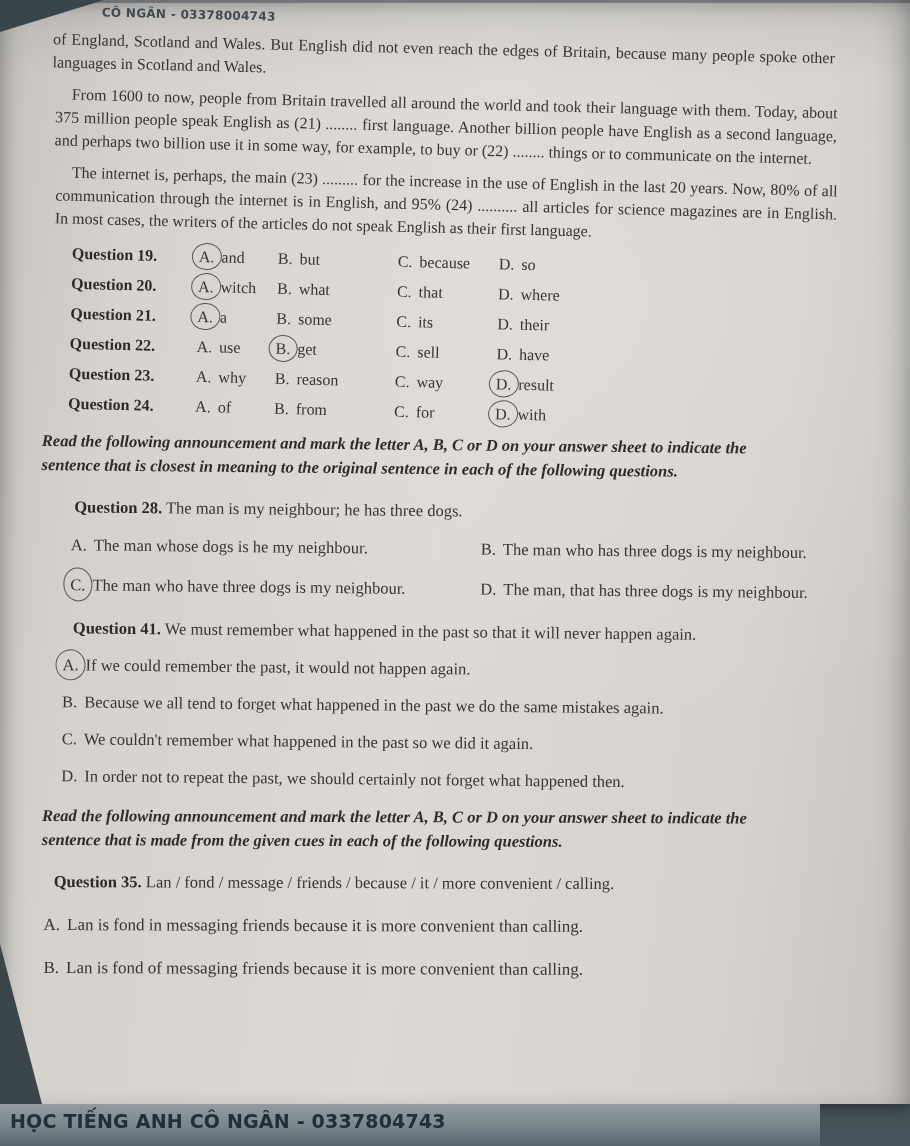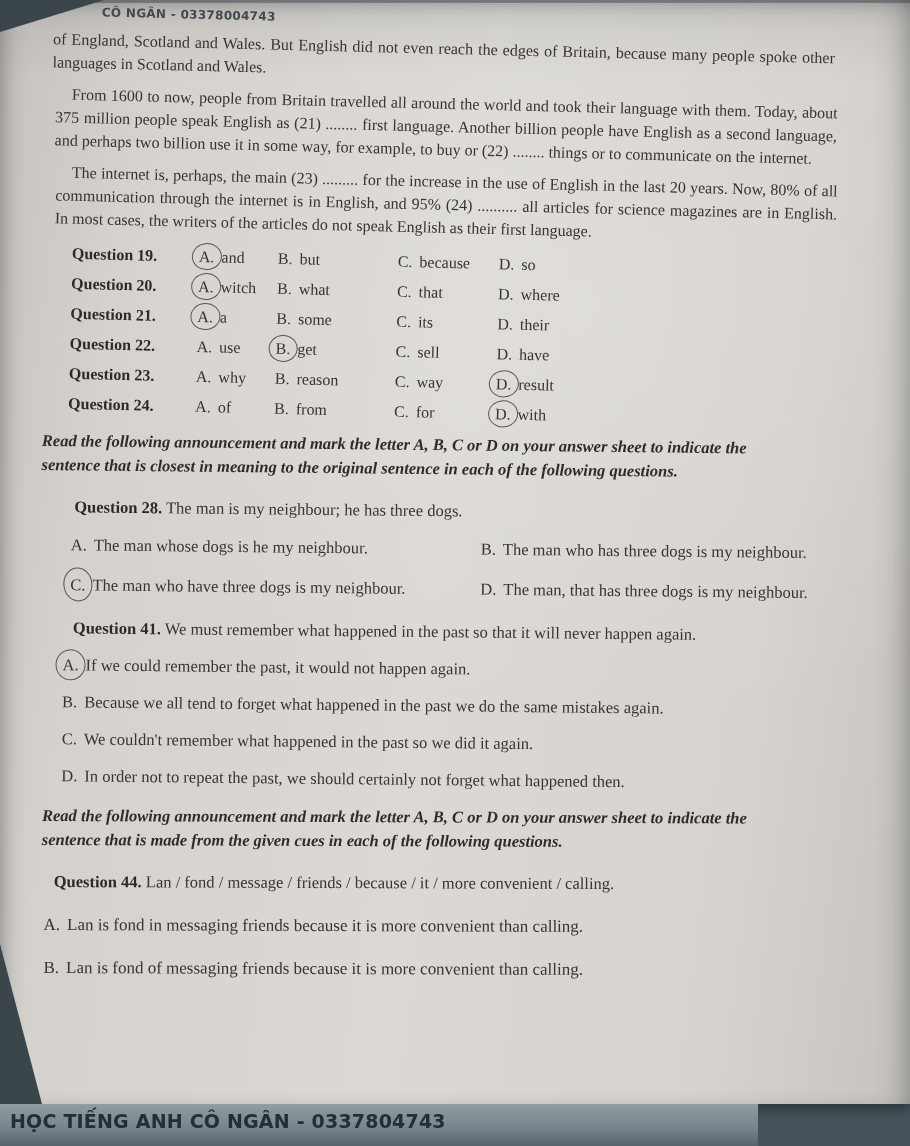--- a/index.html
+++ b/index.html
@@ -58,21 +58,21 @@
   .stem { font-size:16.5px; line-height:24px; margin:18px 0 0 33px; }
   .stem27 { margin-left:12px; }
 
   .q25-grid { display:grid; grid-template-columns:410px 1fr; width:792px;
     margin:12px 0 0 30px; row-gap:13px; }
   .q25-grid .cell { font-size:16.5px; line-height:27px; padding-right:45px; }
 
   .opt-line { font-size:16.5px; line-height:24px; margin:13px 0 0 23px; }
   .o27 { margin:19px 0 0 2px; font-size:17px; }
 
-  .bottom-band { position:absolute; left:0; top:1104px; width:758px; height:42px;
+  .bottom-band { position:absolute; left:0; top:1104px; width:820px; height:42px;
     background:linear-gradient(180deg,#929ca1 0%, #79858c 55%, #57646c 100%); }
   .footer-text { position:absolute; left:10px; top:6px;
     font-family:"DejaVu Sans","Liberation Sans",sans-serif; font-weight:bold;
     font-size:19px; color:#222e3a; letter-spacing:.2px; }
 </style>
 </head>
 <body>
 
 <div class="photo">
   <div class="paper">
@@ -156,21 +156,21 @@
 
         <p class="opt-line"><span class="letter circled">A.</span><span class="word">If we could remember the past, it would not happen again.</span></p>
         <p class="opt-line"><span class="letter">B.</span><span class="word">Because we all tend to forget what happened in the past we do the same mistakes again.</span></p>
         <p class="opt-line"><span class="letter">C.</span><span class="word">We couldn't remember what happened in the past so we did it again.</span></p>
         <p class="opt-line"><span class="letter">D.</span><span class="word">In order not to repeat the past, we should certainly not forget what happened then.</span></p>
       </div>
 
       <div class="sec sec3">
         <p class="instr">Read the following announcement and mark the letter A, B, C or D on your answer sheet to indicate the sentence that is made from the given cues in each of the following questions.</p>
 
-        <p class="stem stem27"><span class="q-label">Question 44.</span> <span>Lan / fond / message / friends / because / it / more convenient / calling.</span></p>
+        <p class="stem stem27"><span class="q-label">Question 35.</span> <span>Lan / fond / message / friends / because / it / more convenient / calling.</span></p>
 
         <p class="opt-line o27"><span class="letter">A.</span><span class="word">Lan is fond in messaging friends because it is more convenient than calling.</span></p>
         <p class="opt-line o27"><span class="letter">B.</span><span class="word">Lan is fond of messaging friends because it is more convenient than calling.</span></p>
       </div>
 
     </div>
 
     <div class="edge-top"></div>
     <div class="corner-tl"></div>
     <div class="corner-bl"></div>

